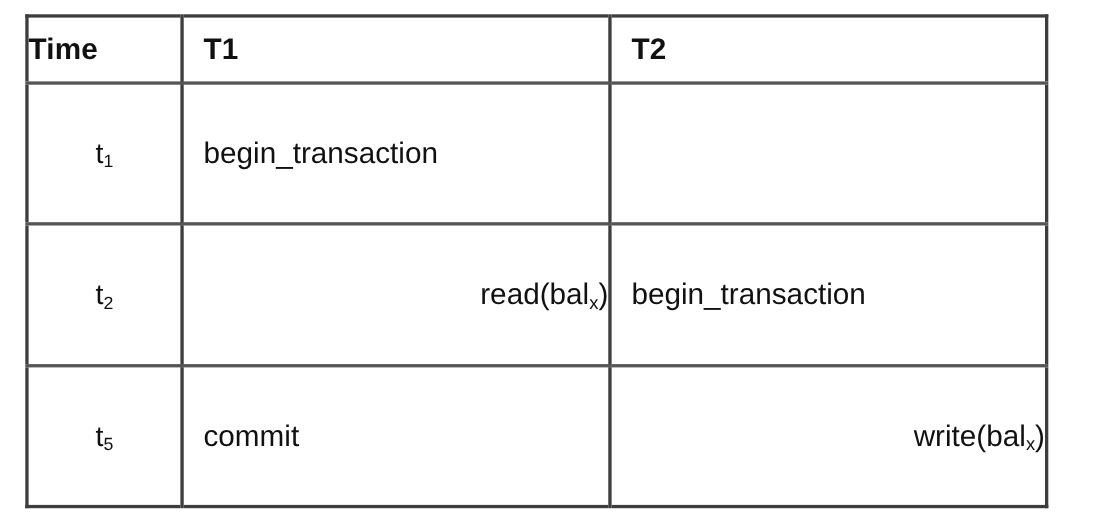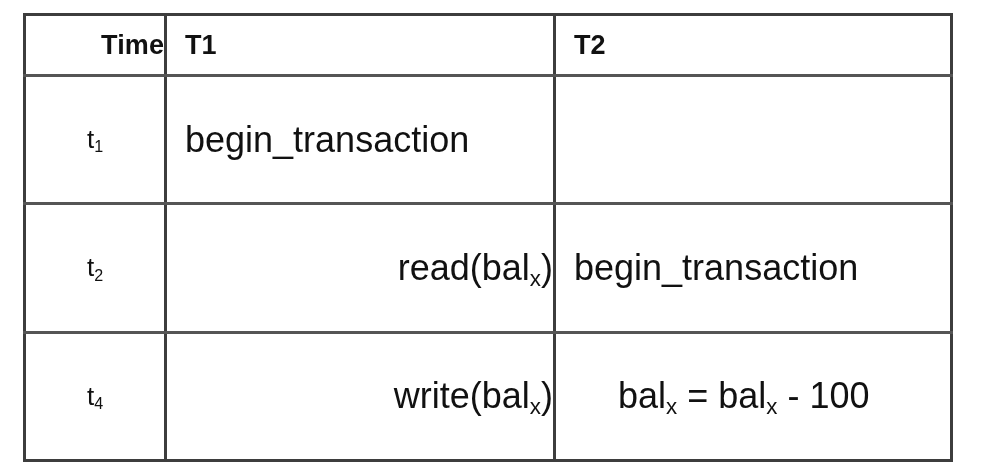--- a/index.html
+++ b/index.html
@@ -59,38 +59,38 @@
   }
 
   
   .schedule-table thead th {
     height: 61px;
     font-size: 27px;
     font-weight: bold;
     letter-spacing: 0.1px;
   }
   th.h-time {
-    text-align: right;
+    text-align: left;
   }
   th.h-txn {
     text-align: left;
     padding-left: 18px;
   }
 
   
   .schedule-table tbody tr {
     height: 64px;
   }
   .cell-time {
     text-align: center;
     font-size: 26px;
     font-weight: normal;
   }
   .cell-op {
-    font-size: 36px;
+    font-size: 27px;
     font-weight: normal;
     white-space: nowrap;
   }
   
   .cell-op.align-left {
     text-align: left;
     padding-left: 18px;
   }
   
   .cell-op.align-indent {
@@ -141,24 +141,24 @@
         <td class="cell-op empty"></td>
       </tr>
 
       <tr>
         <td class="cell-time"><span>t</span><sub>2</sub></td>
         <td class="cell-op align-indent"><span>read(bal</span><sub>x</sub><span>)</span></td>
         <td class="cell-op align-left"><span>begin_transaction</span></td>
       </tr>
 
 
+
       <tr>
-        <td class="cell-time"><span>t</span><sub>4</sub></td>
+        <td class="cell-time"><span>t</span><sub>5</sub></td>
+        <td class="cell-op align-left"><span>commit</span></td>
         <td class="cell-op align-indent"><span>write(bal</span><sub>x</sub><span>)</span></td>
-        <td class="cell-op align-indent-wide"><span>bal</span><sub>x</sub><span> = bal</span><sub>x</sub><span> - 100</span></td>
       </tr>
-
 
 
     </tbody>
   </table>
 
 </div>
 
 </body></html>

